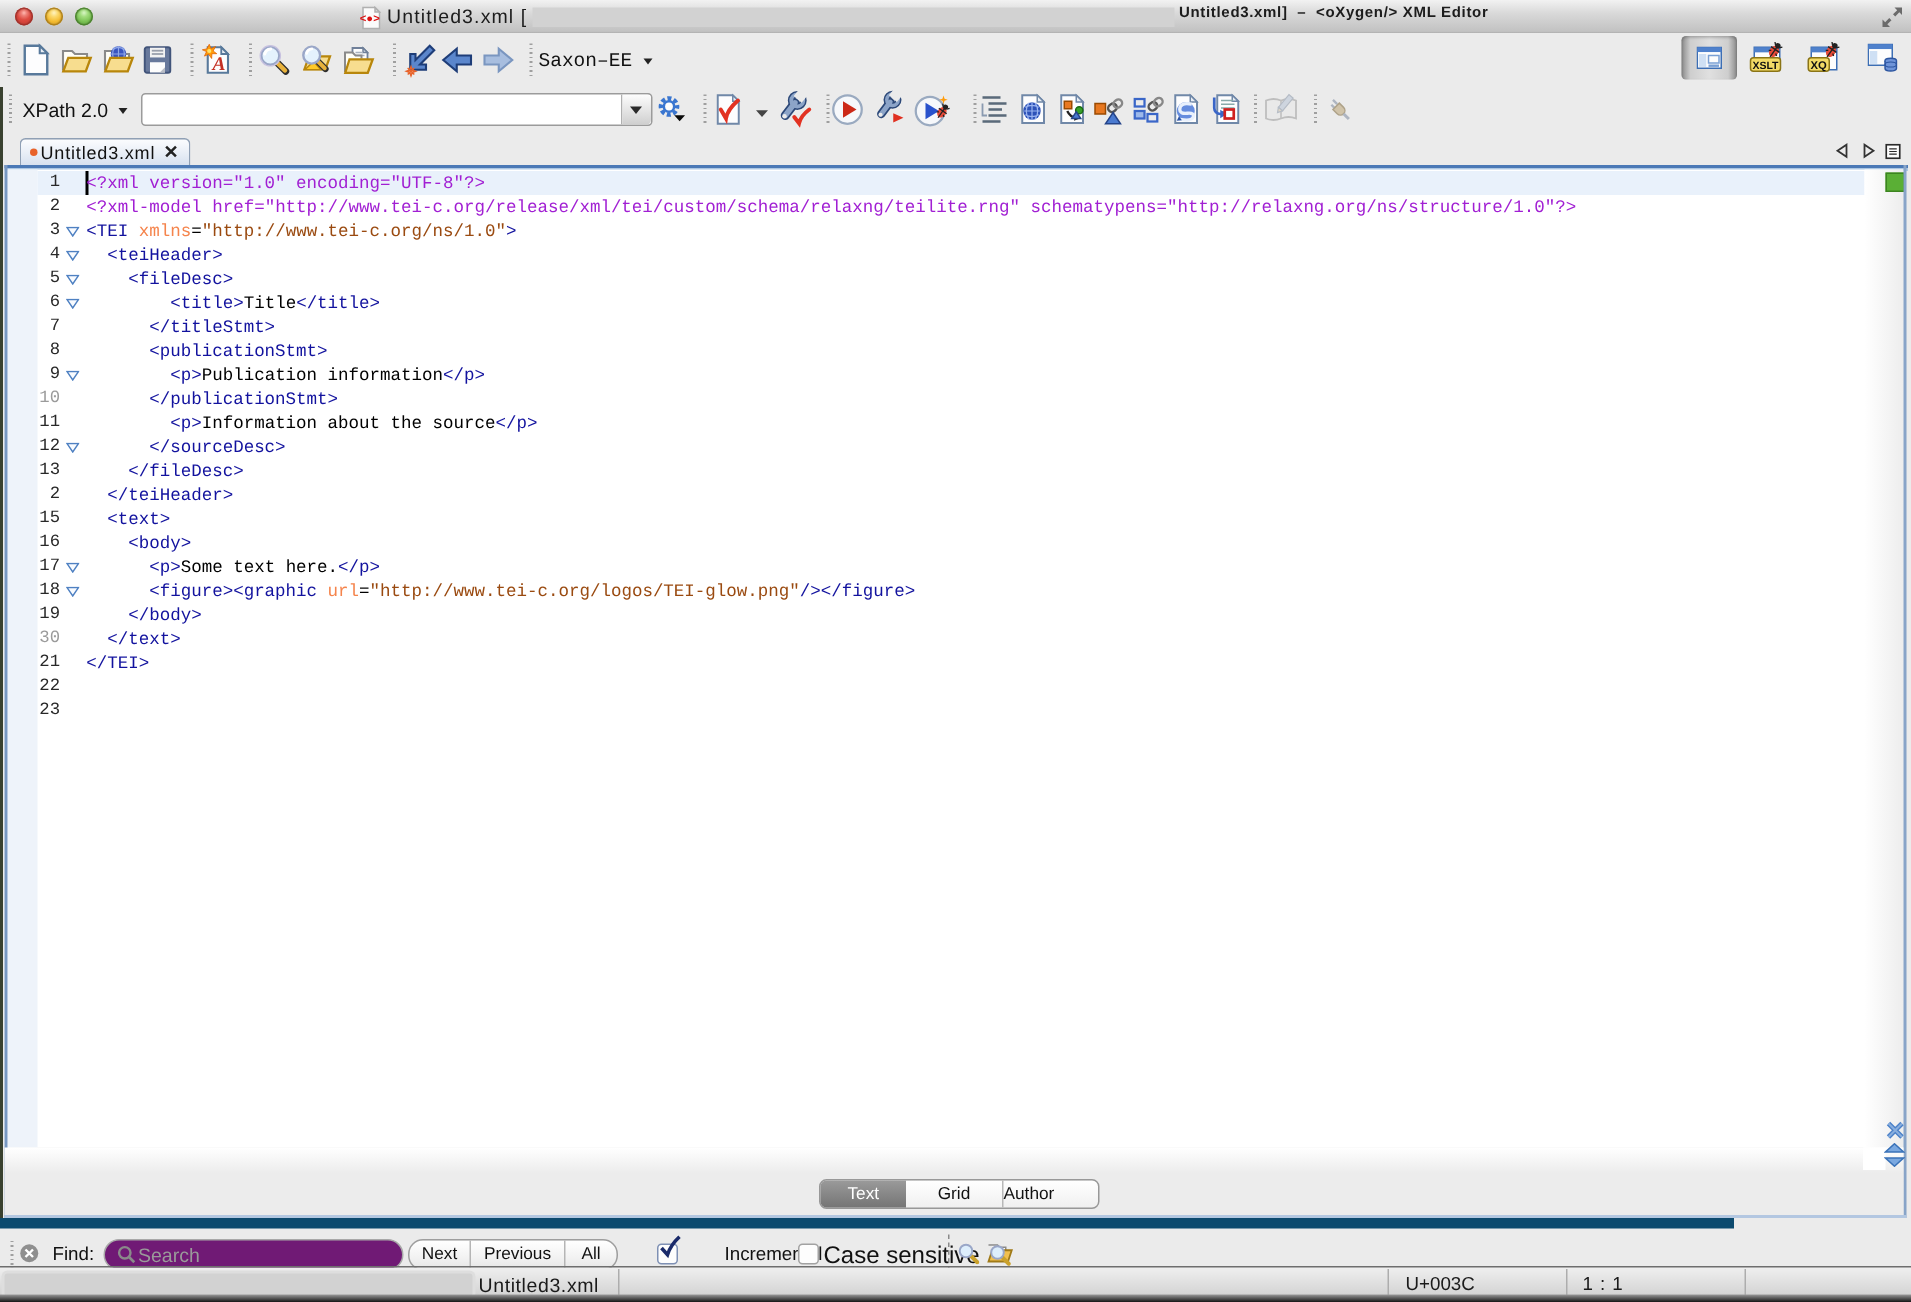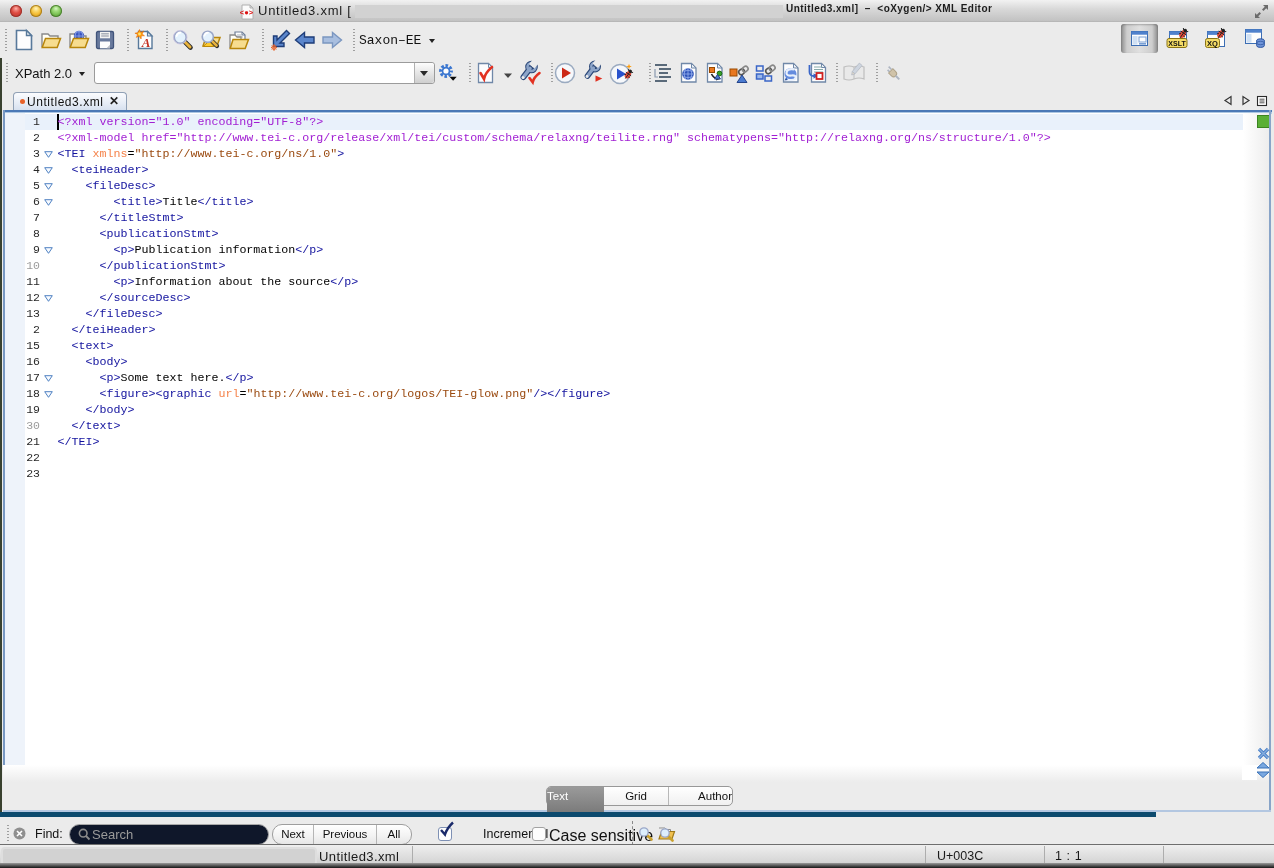--- a/index.html
+++ b/index.html
@@ -52,24 +52,24 @@
 .fold{position:absolute;left:44px;width:9px;height:7px;}
 #code{position:absolute;left:57.5px;top:114px;font-family:"Liberation Mono",monospace;font-size:11.67px;line-height:16px;color:#000;}
 #code div{height:16px;white-space:pre;}
 .pi{color:#a11fd3;}
 .tg{color:#12129e;}
 .an{color:#f5844c;}
 .av{color:#9a4a10;}
 
 #belowed{position:absolute;left:3px;top:765px;width:1266px;height:45px;background:linear-gradient(#ffffff,#ececec 38%,#ececec);}
 #seg{position:absolute;left:546px;top:786px;width:185px;height:18px;border:1px solid #989898;border-radius:5px;background:linear-gradient(#ffffff,#f0f0f0);font-size:11.5px;}
-#seg .s1{position:absolute;left:0;top:0;width:57px;height:30px;background:linear-gradient(#9a9a9a,#757575);border-radius:4px 0 0 4px;color:#fff;text-align:left;line-height:18px;}
+#seg .s1{position:absolute;left:0;top:0;width:57px;height:18px;background:linear-gradient(#9a9a9a,#757575);border-radius:4px 0 0 4px;color:#fff;text-align:center;line-height:18px;}
 #seg .s2{position:absolute;left:57px;top:0;width:64px;height:18px;color:#111;text-align:center;line-height:18px;}
-#seg .s3{position:absolute;left:121px;top:0;width:64px;height:18px;color:#111;text-align:right;line-height:18px;border-left:1px solid #b8b8b8;box-sizing:border-box;}
-#findbar{position:absolute;left:0;top:812px;width:1156px;height:31px;background:#ebebeb;border-top:5px solid #0c4a6e;}
+#seg .s3{position:absolute;left:121px;top:0;width:64px;height:18px;color:#111;text-align:left;line-height:18px;border-left:1px solid #b8b8b8;box-sizing:border-box;}
+#findbar{position:absolute;left:0;top:812px;width:1156px;height:31px;background:#ebebeb;border-top:7px solid #0c4a6e;}
 #statusbar{position:absolute;left:0;top:844px;width:1274px;height:24px;background:linear-gradient(#efefef,#d6d6d6 70%,#c3c3c3);border-top:1px solid #6e6e6e;}
 #statusbar .txt{position:absolute;top:4px;font-size:13px;color:#1a1a1a;}
 #progress{position:absolute;left:3px;top:4px;width:312px;height:15px;background:#d2d2d2;border-radius:2px;box-shadow:0 0 0 2px #dedede;}
 .sdiv{position:absolute;top:1px;width:1px;height:20px;background:#adadad;}
 #botedge{position:absolute;left:0;top:863px;width:1274px;height:5px;background:linear-gradient(#9a9a9a,#161616);}
 </style>
 </head>
 <body>
 
 <div id="titlebar">
@@ -448,21 +448,21 @@
     <div class="s2">Grid</div>
     <div class="s3">Author</div>
   </div>
 <div id="findbar">
  <div class="grip" style="left:7px;top:8px;height:18px;"></div>
  <svg class="abs" style="left:13px;top:10px" width="13" height="13" viewBox="0 0 13 13">
   <circle cx="6.5" cy="6.5" r="6" fill="#8f8f8f"></circle>
   <path d="M4 4 L9 9 M9 4 L4 9" stroke="#fff" stroke-width="1.6"></path>
  </svg>
  <div class="abs" style="left:35px;top:10px;font-size:12.5px;color:#111;">Find:</div>
- <div class="abs" style="left:69px;top:7px;width:198px;height:19px;border:1px solid #a8a8a8;border-radius:10.5px;background:#0f172a;">
+ <div class="abs" style="left:69px;top:7px;width:198px;height:19px;border:1px solid #a8a8a8;border-radius:10.5px;background:#701a75;">
   <svg class="abs" style="left:8px;top:3px" width="13" height="13" viewBox="0 0 13 13">
    <circle cx="5.2" cy="5.2" r="3.8" fill="none" stroke="#8a8a8a" stroke-width="1.6"></circle>
    <line x1="8" y1="8" x2="11.5" y2="11.5" stroke="#8a8a8a" stroke-width="1.8"></line>
   </svg>
   <div class="abs" style="left:22px;top:2px;font-size:13px;color:#9a9a9a;">Search</div>
  </div>
  <div class="abs" style="left:272px;top:7px;width:138px;height:19px;border:1px solid #9e9e9e;border-radius:10px;background:linear-gradient(#ffffff,#f2f2f2 60%,#e6e6e6);font-size:11.5px;color:#111;">
   <div class="abs" style="left:0;top:2.5px;width:40px;text-align:center;">Next</div>
   <div class="abs" style="left:40px;top:0;width:1px;height:19px;background:#b5b5b5;"></div>
   <div class="abs" style="left:41px;top:2.5px;width:62px;text-align:center;">Previous</div>

